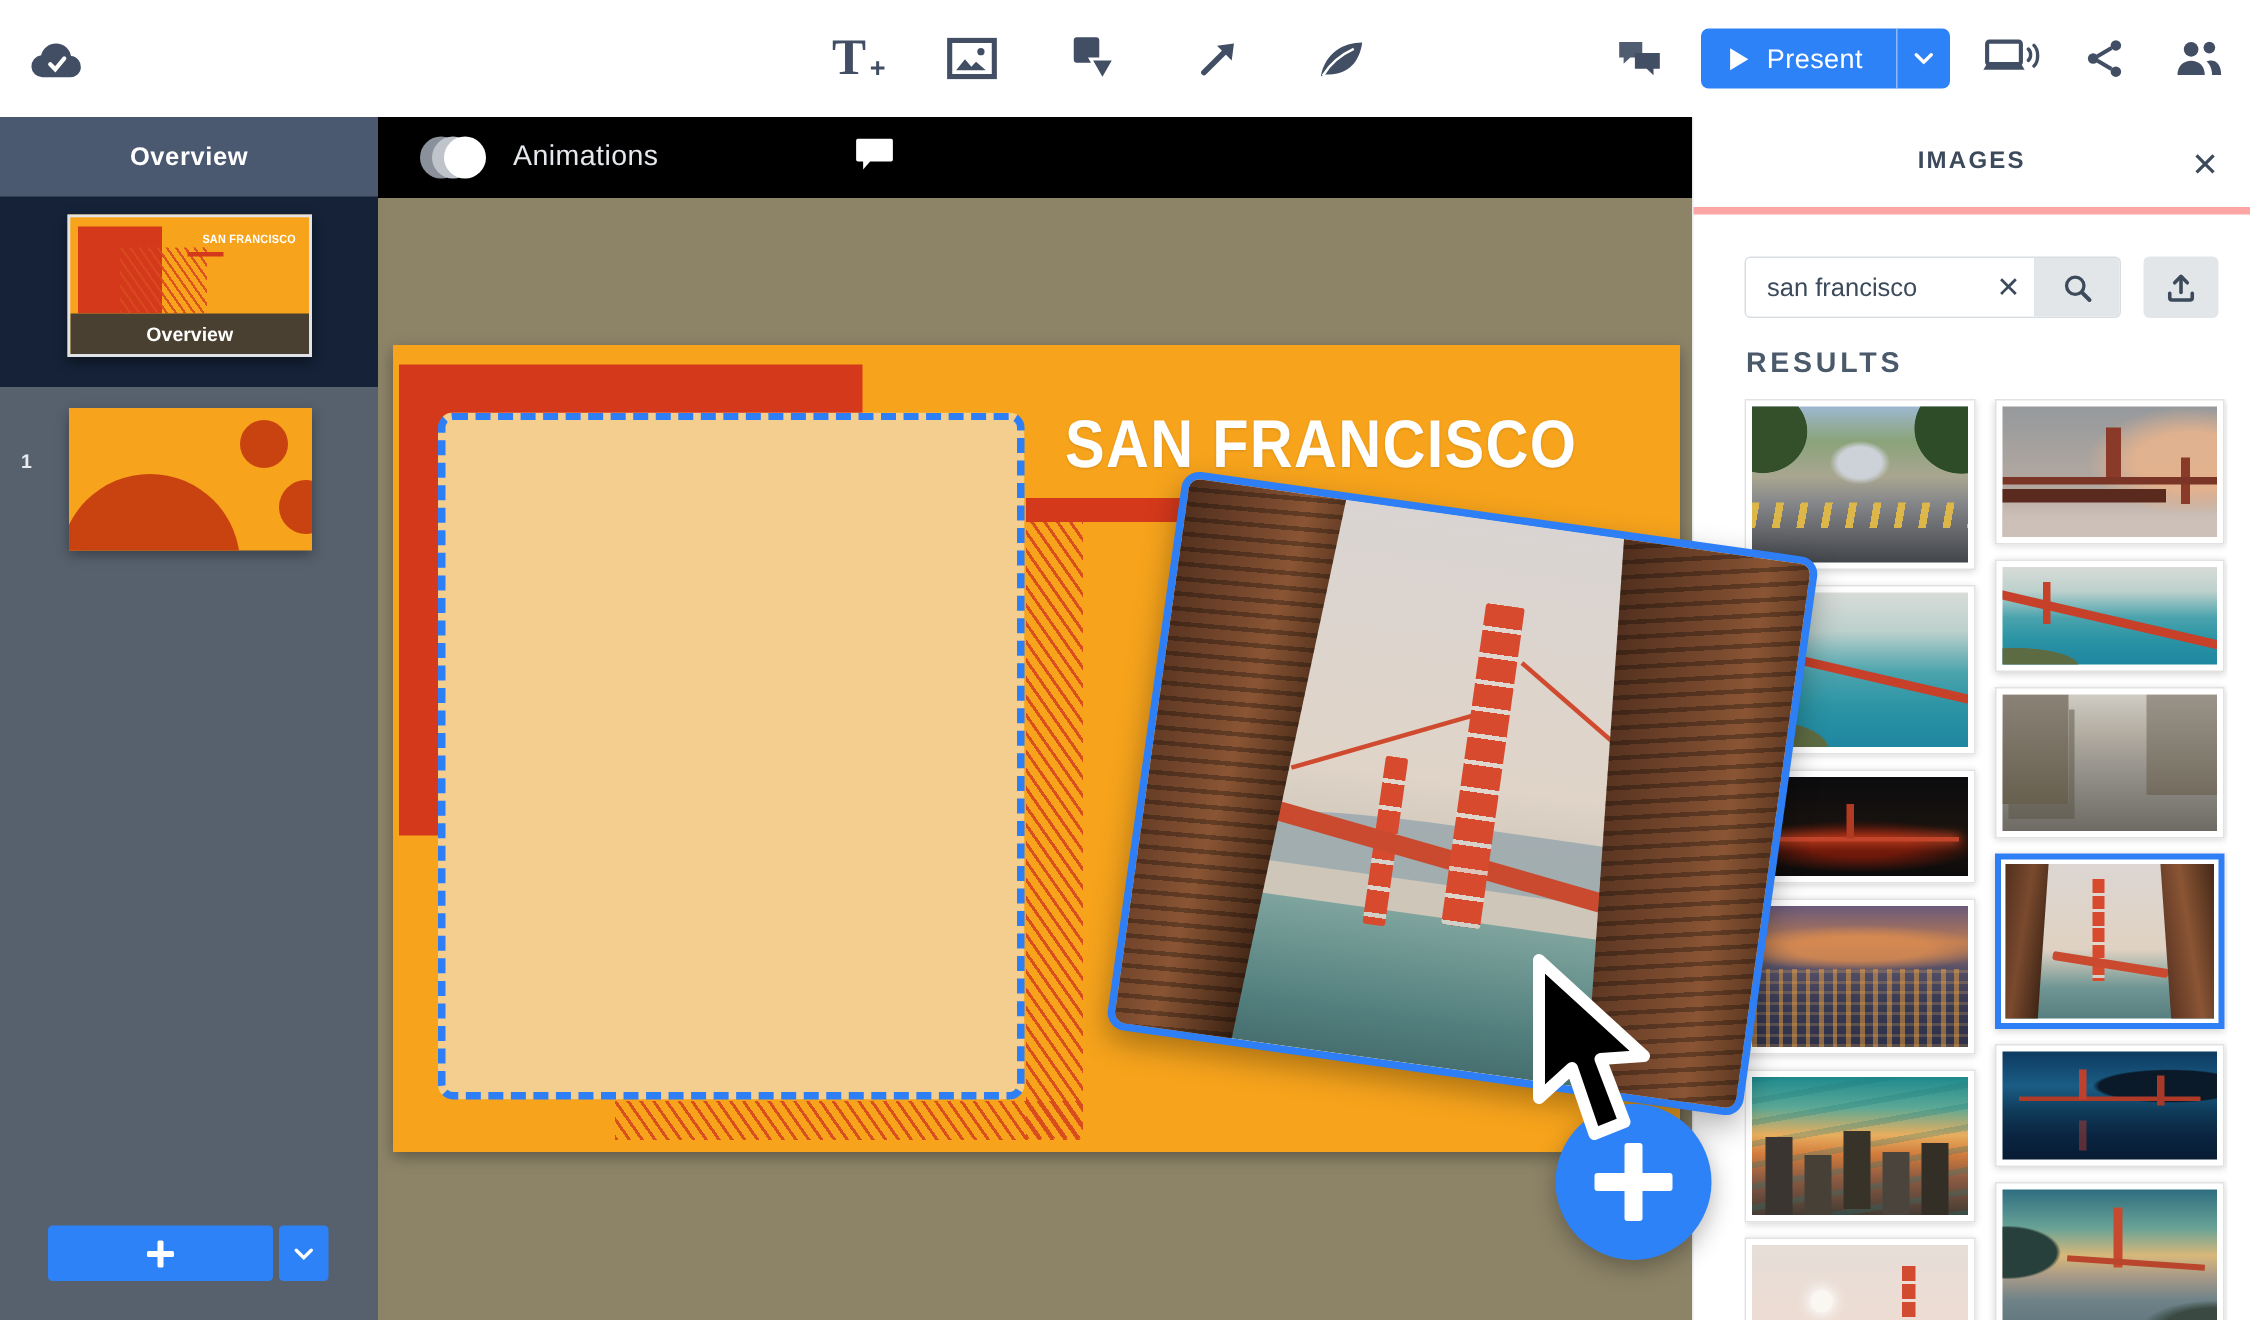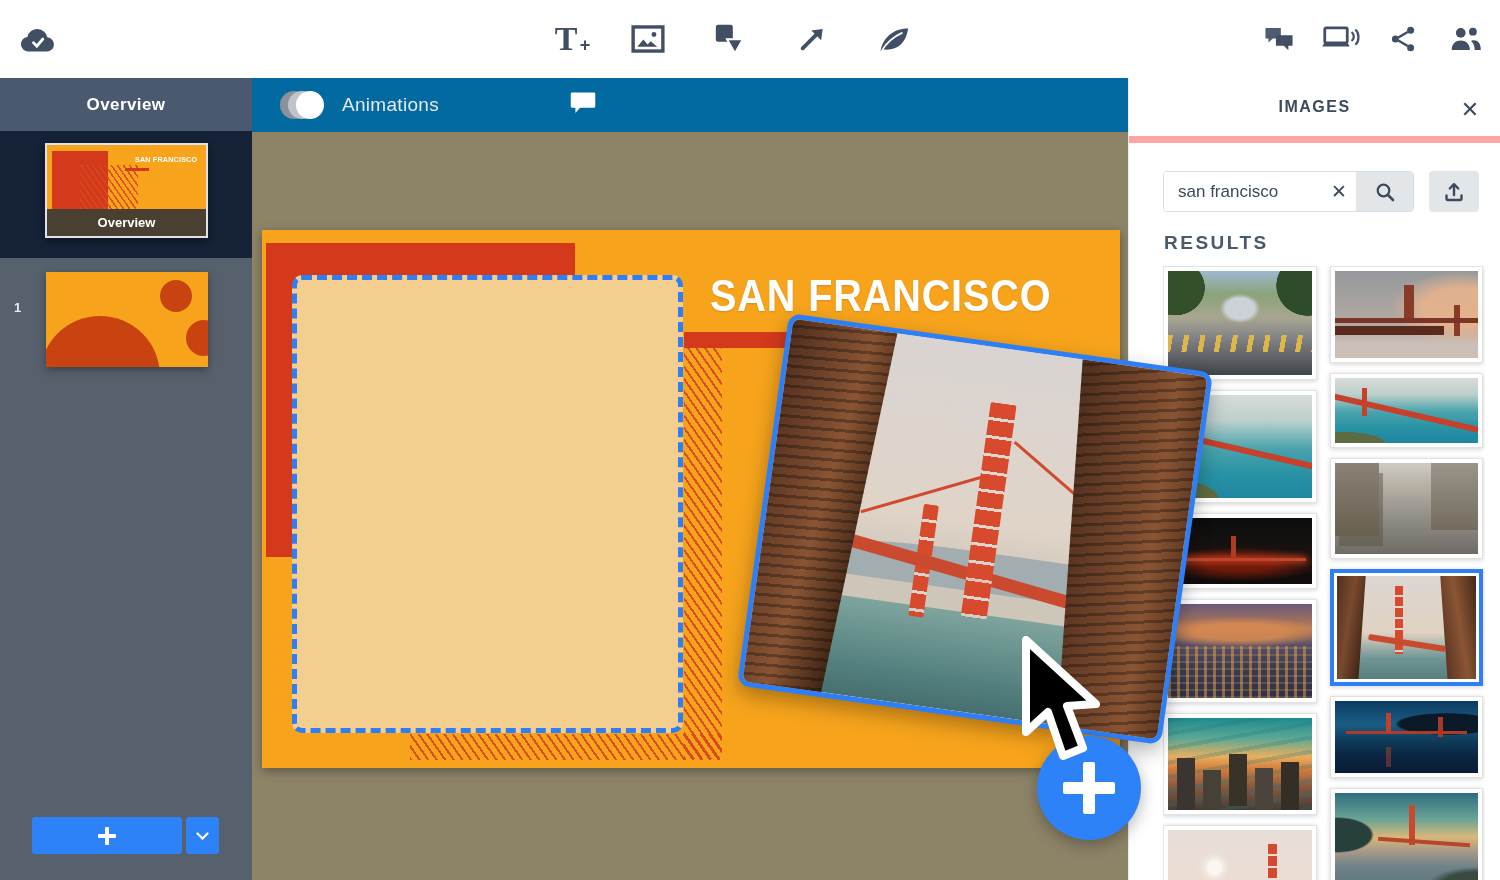--- a/index.html
+++ b/index.html
@@ -48,21 +48,21 @@
   .add-main { width:150px; height:37px; background:#2E82F7; border-radius:3px; display:flex;
     align-items:center; justify-content:center; cursor:pointer; }
   .add-caret { width:33px; height:37px; background:#2E82F7; border-radius:3px; display:flex;
     align-items:center; justify-content:center; cursor:pointer; }
   .plus-glyph { position:relative; width:18px; height:18px; }
   .plus-glyph::before, .plus-glyph::after { content:""; position:absolute; background:#fff; border-radius:1px; }
   .plus-glyph::before { left:7px; top:0; width:4px; height:18px; }
   .plus-glyph::after { left:0; top:7px; width:18px; height:4px; }
 
   
-  .canvas-topbar { position:absolute; left:252px; top:78px; width:876px; height:54px; background:#0369a1; z-index:4;
+  .canvas-topbar { position:absolute; left:252px; top:78px; width:876px; height:54px; background:#000000; z-index:4;
     display:flex; align-items:center; }
   .anim-toggle { position:relative; width:44px; height:28px; margin-left:28px; cursor:pointer; }
   .anim-toggle i { position:absolute; top:0; width:28px; height:28px; border-radius:50%; }
   .anim-toggle .k1 { left:0; background:#8b919b; } .anim-toggle .k2 { left:8px; background:#bfc4cb; }
   .anim-toggle .k3 { left:16px; background:#ffffff; }
   .anim-label { color:#E5E8EC; font-size:19px; margin-left:18px; letter-spacing:.3px; }
   .bubble-icon { margin-left:130px; cursor:pointer; }
 
   
   .canvas { position:absolute; left:252px; top:132px; width:876px; height:748px; background:#8D8468; z-index:3; }
@@ -100,21 +100,21 @@
     background:linear-gradient(95deg,#4f2e1d 0%,#7a4a2e 45%,#8a5534 60%,#3c2314 100%); }
   .p-trunk::after { content:""; position:absolute; inset:0;
     background:repeating-linear-gradient(173deg, rgba(0,0,0,.28) 0 3px, transparent 3px 10px); }
   .p-trunk.left { left:-3%; width:25%; transform:rotate(4deg); }
   .p-trunk.right { right:-4%; width:31%; transform:rotate(-4deg); }
 
   
   .panel { position:absolute; left:1128px; top:78px; width:372px; height:802px; background:#fff; z-index:10;
     border-left:1px solid #E8EAEC; }
   .panel-head { height:65px; position:relative; display:flex; align-items:center; justify-content:center;
-    border-bottom:7px solid #fca5a5; }
+    border-bottom:5px solid #fca5a5; }
   .panel-title { color:#3C4A5C; font-weight:700; font-size:16px; letter-spacing:1.5px; }
   .panel-close { position:absolute; right:16px; top:18px; width:28px; height:28px; display:flex; align-items:center;
     justify-content:center; color:#3C4A5C; font-size:22px; cursor:pointer; }
   .search-row { position:absolute; left:34px; top:93px; display:flex; }
   .search-box { display:flex; border:1px solid #D8DDE2; border-radius:4px; overflow:hidden; height:41px; }
   .search-input { width:158px; border:none; outline:none; padding:0 4px 0 14px; font-size:17px; color:#3C4A5C;
     font-family:"Liberation Sans",sans-serif; }
   .clear-btn { width:34px; display:flex; align-items:center; justify-content:center; background:#fff;
     color:#3C4A5C; font-size:19px; cursor:pointer; }
   .search-btn { width:57px; background:#E3E6E9; display:flex; align-items:center; justify-content:center; cursor:pointer; }
@@ -265,20 +265,33 @@
     </div>
   </div>
 
   <div class="right-tools">
     <div class="tool-btn">
       <svg width="32" height="28" viewBox="0 0 26 22">
         <path class="ic" d="M2 2h12.5v8.5H8l-3.6 3.4v-3.4H2z" opacity=".92"></path>
         <path class="ic" d="M10.5 8h13.5v8.5h-3.4v3.6l-3.7-3.6h-6.4z"></path>
       </svg>
     </div>
+    <div class="present-btn">
+      <div class="present-main">
+        <svg width="15" height="17" viewBox="0 0 12 14">
+          <path d="M1 1l10 6-10 6z" fill="#fff"></path>
+        </svg>
+        <span class="present-label">Present</span>
+      </div>
+      <div class="present-caret">
+        <svg width="13" height="8" viewBox="0 0 13 8">
+          <path d="M1.5 1.5l5 5 5-5" stroke="#fff" stroke-width="2.2" fill="none" stroke-linecap="round"></path>
+        </svg>
+      </div>
+    </div>
     <div class="tool-btn">
       <svg width="40" height="28" viewBox="0 0 32 22">
         <rect x="3" y="2" width="18" height="12" rx="1.2" fill="none" stroke="#414E63" stroke-width="2.2"></rect>
         <path class="ic" d="M1 17h22l-1.5-2.6H2.5z"></path>
         <path d="M25 6c1.6 1.4 1.6 4.6 0 6M28 4c2.6 2.4 2.6 8.6 0 11" stroke="#414E63" stroke-width="1.8" fill="none" stroke-linecap="round"></path>
       </svg>
     </div>
     <div class="tool-btn">
       <svg width="28" height="28" viewBox="0 0 24 24">
         <circle class="ic" cx="18.5" cy="4.5" r="3"></circle>

